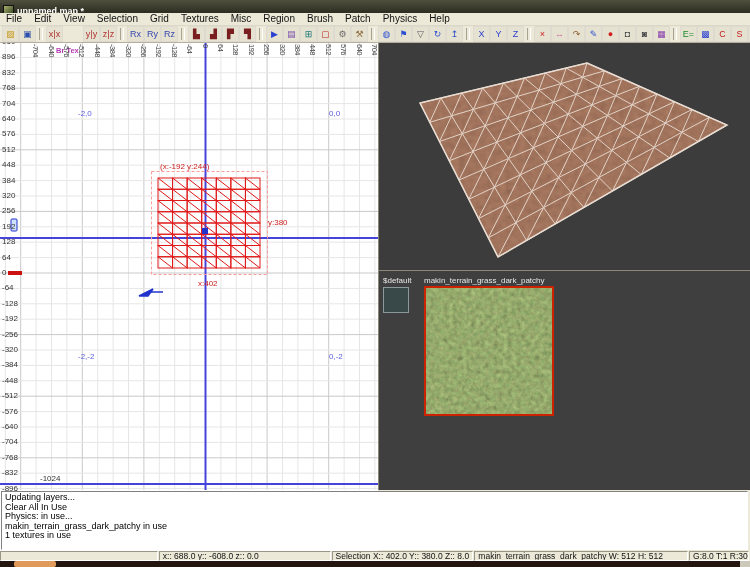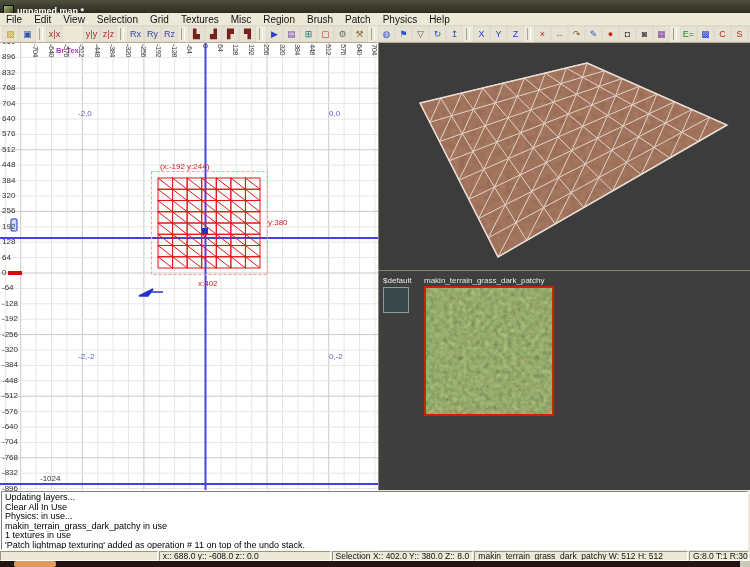--- a/index.html
+++ b/index.html
@@ -5,21 +5,21 @@
   html,body{margin:0;padding:0;background:#555;}
   #window{position:relative;width:750px;height:567px;background:#ece9d8;
     font-family:"Liberation Sans",sans-serif;overflow:hidden;user-select:none;}
   
   #titlebar{position:absolute;left:0;top:0;width:750px;height:21px;
     background:linear-gradient(#50503f,#16160e);color:#fff;font-size:9px;font-weight:bold;
     display:flex;align-items:center;gap:3px;padding-left:3px;box-sizing:border-box;}
   #appicon{width:9px;height:9px;background:linear-gradient(135deg,#a8b070,#33421c);border:1px solid #111;}
   
   #menubar{position:absolute;left:0;top:13px;width:750px;height:13px;background:#ece9d8;
-    display:flex;align-items:center;font-size:10px;color:#111;border-bottom:1px solid #dcd8c8;box-sizing:border-box;}
+    display:flex;align-items:flex-end;font-size:10px;color:#111;border-bottom:1px solid #dcd8c8;box-sizing:border-box;}
   .menu-item{padding:0 6px;height:13px;line-height:13px;}
   
   #toolbar{position:absolute;left:0;top:26px;width:750px;height:17px;background:#ece9d8;
     display:flex;align-items:center;padding-left:2px;box-sizing:border-box;overflow:hidden;
     border-bottom:1px solid #b4b09e;}
   .ticon{flex:0 0 auto;width:15px;height:14px;text-align:center;font-size:9px;line-height:14px;
     border:1px solid #dedad0;background:#e6e2d2;margin-right:0px;overflow:hidden;white-space:nowrap;}
   .tsep{flex:0 0 auto;width:2px;height:12px;border-left:1px solid #a8a494;border-right:1px solid #fff;margin:0 3px;}
   
   #view2d{position:absolute;left:0;top:43px;width:378px;height:537px;background:#ffffff;overflow:hidden;}
@@ -500,21 +500,20 @@
       </svg>
     </div>
   </div>
 
   <div id="console">
       <div>Updating layers...</div>
       <div>Clear All In Use</div>
       <div>Physics: in use...</div>
       <div>makin_terrain_grass_dark_patchy in use</div>
       <div>1 textures in use</div>
-      <div>'Patch lightmap texturing' added as operation # 11 on top of the undo stack.</div>
     </div>
 
   <div id="statusbar">
       <div class="spanel" style="width: 158px;"></div>
       <div class="spanel" style="width: 172px;">x:: 688.0  y:: -608.0  z:: 0.0</div>
       <div class="spanel" style="width: 142px;">Selection X:: 402.0  Y:: 380.0  Z:: 8.0</div>
       <div class="spanel" style="width: 214px;">makin_terrain_grass_dark_patchy W: 512 H: 512</div>
       <div class="spanel" style="width: 60px;">G:8.0 T:1 R:30 C:13 L:MR</div>
     </div>
 

